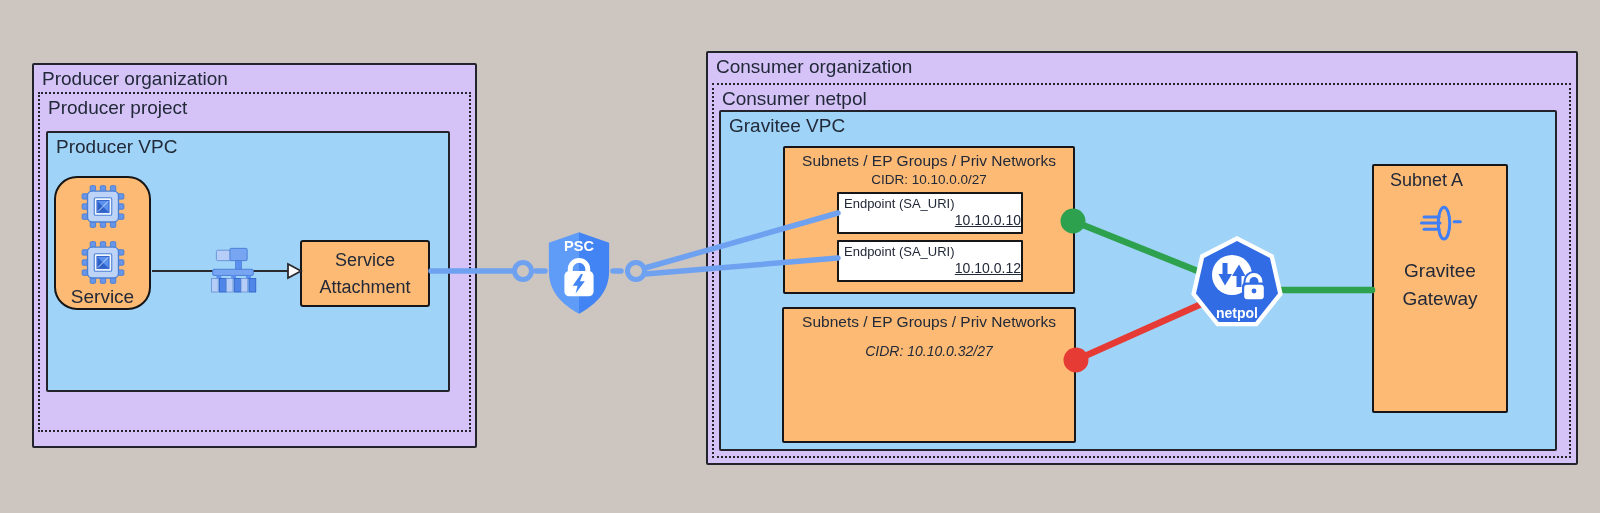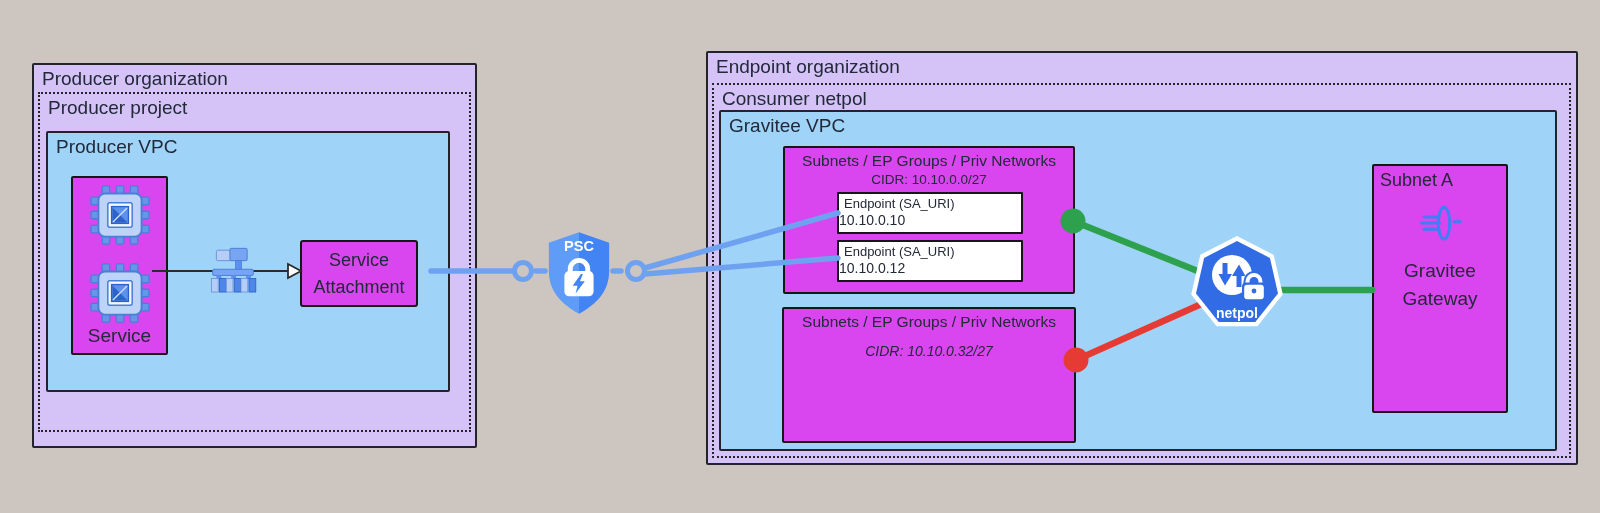--- a/index.html
+++ b/index.html
@@ -6,35 +6,35 @@
   .canvas{
     position:relative;width:1600px;height:513px;overflow:hidden;
     background:#cdc5c0;
     font-family:"Liberation Sans",sans-serif;
     color:#222938;
   }
   .abs{position:absolute;box-sizing:border-box;}
   .org-box{background:#d5c3f8;border:2px solid #23232b;border-radius:2px;}
   .dotted-box{border:2.5px dotted #23232b;border-radius:1px;background:transparent;}
   .vpc-box{background:#9fd4f8;border:2px solid #23232b;border-radius:2px;}
-  .white-box{background:#d946ef;border:2px solid #161618;border-radius:2px;}
+  .white-box{background:#fdba74;border:2px solid #161618;border-radius:2px;}
   .org-title{font-size:19px;line-height:1.15;padding:3px 0 0 8px;white-space:nowrap;}
   .service-box{display:flex;flex-direction:column;align-items:center;padding-top:7px;}
   .service-label{font-size:19px;margin-top:2px;}
   .chip-gap{height:18px;}
   .sa-box{display:flex;align-items:center;justify-content:center;text-align:center;
           font-size:18px;line-height:1.45;border-radius:3px;}
   .subnet-title-sm{font-size:15.5px;text-align:center;margin-top:4px;white-space:nowrap;}
   .cidr{font-size:13.5px;text-align:center;margin-top:2px;}
   .cidr-2{font-size:14px;text-align:center;margin-top:12px;font-style:italic;}
   .endpoint{background:#fff;border:2.5px solid #161618;border-radius:1px;}
   .ep-label{font-size:13px;padding:2px 0 0 5px;}
-  .ep-ip{font-size:14px;text-align:left;margin-top:1px;}
+  .ep-ip{font-size:14px;text-align:right;margin-top:1px;text-decoration:underline;}
   .subnetA{padding-top:2px;}
-  .subnetA-title{font-size:18px;padding:2px 0 0 6px;}
+  .subnetA-title{font-size:18px;padding:2px 0 0 16px;}
   .gravitee-wrap{display:flex;justify-content:center;margin-top:10px;}
   .gw-label{font-size:19px;line-height:1.45;text-align:center;margin-top:10px;}
   svg{display:block;}
   .overlay{pointer-events:none;z-index:5;}
   .icon-layer{z-index:6;}
   .box-layer{z-index:2;}
 </style>
 </head>
 <body>
 
@@ -45,21 +45,21 @@
   </div>
 
   <div class="abs dotted-box box-layer" style="left:38px;top:92px;width:433px;height:340px;">
     <div class="org-title">Producer project</div>
   </div>
 
   <div class="abs vpc-box box-layer" style="left:46px;top:131px;width:404px;height:261px;">
     <div class="org-title">Producer VPC</div>
   </div>
 
-  <div class="abs white-box service-box box-layer" style="left:71px;top:176px;width:97px;height:179px;">
+  <div class="abs white-box service-box box-layer" style="left:54px;top:176px;width:97px;height:134px;border-radius:23px;">
     <svg width="60" height="60" viewBox="0 0 64 64">
       <g stroke="#4a7fd6" stroke-width="1.4" fill="#6695ea">
         <rect x="13" y="1" width="8" height="9" rx="1.5"></rect>
           <rect x="28" y="1" width="8" height="9" rx="1.5"></rect>
           <rect x="43" y="1" width="8" height="9" rx="1.5"></rect>
         <rect x="13" y="54" width="8" height="9" rx="1.5"></rect>
           <rect x="28" y="54" width="8" height="9" rx="1.5"></rect>
           <rect x="43" y="54" width="8" height="9" rx="1.5"></rect>
         <rect x="1" y="13" width="9" height="8" rx="1.5"></rect>
           <rect x="1" y="28" width="9" height="8" rx="1.5"></rect>
@@ -110,26 +110,26 @@
     <g stroke-width="1.4">
       <rect x="4" y="50" width="11" height="22" fill="#b6cef7" stroke="#6b94d6"></rect>
       <rect x="17" y="50" width="11" height="22" fill="#4f86e8" stroke="#2f62c9"></rect>
       <rect x="28" y="50" width="11" height="22" fill="#b6cef7" stroke="#6b94d6"></rect>
       <rect x="41" y="50" width="11" height="22" fill="#4f86e8" stroke="#2f62c9"></rect>
       <rect x="52" y="50" width="11" height="22" fill="#b6cef7" stroke="#6b94d6"></rect>
       <rect x="65" y="50" width="11" height="22" fill="#4f86e8" stroke="#2f62c9"></rect>
     </g>
   </svg>
 
-  <div class="abs white-box sa-box box-layer" style="left:300px;top:240px;width:118px;height:67px;">
+  <div class="abs white-box sa-box box-layer" style="left:300px;top:240px;width:130px;height:67px;">
     <span>Service Attachment</span>
   </div>
 
   <div class="abs org-box box-layer" style="left:706px;top:51px;width:872px;height:414px;">
-    <div class="org-title">Endpoint organization</div>
+    <div class="org-title">Consumer organization</div>
   </div>
 
   <div class="abs dotted-box box-layer" style="left:712px;top:83px;width:859px;height:375px;">
     <div class="org-title">Consumer netpol</div>
   </div>
 
   <div class="abs vpc-box box-layer" style="left:719px;top:110px;width:838px;height:341px;">
     <div class="org-title">Gravitee VPC</div>
   </div>
 

